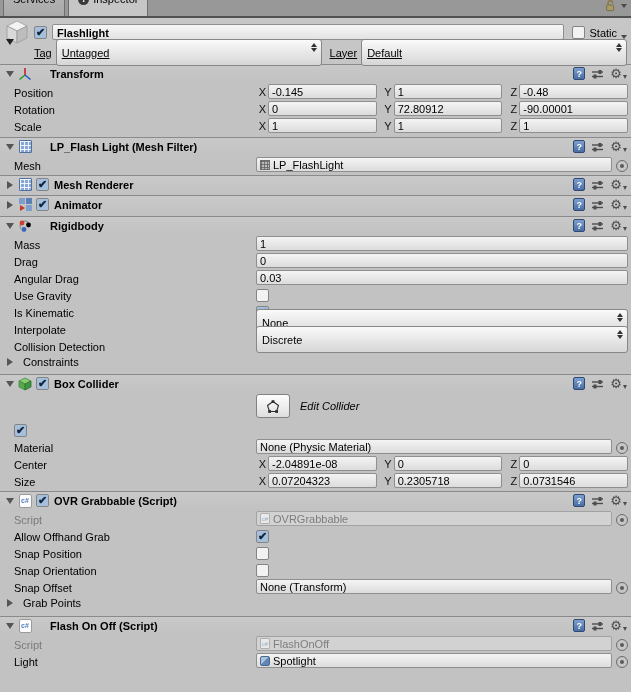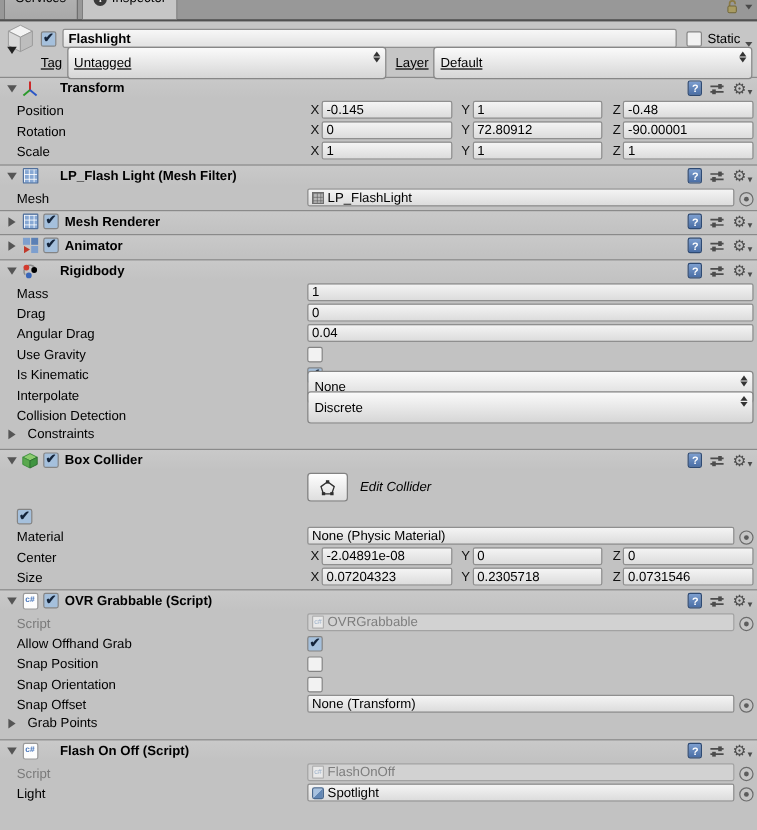--- a/index.html
+++ b/index.html
@@ -418,21 +418,21 @@
 </div>
 <div class="row">
   <span class="rowlabel">Drag</span>
   <span class="tf">
       <span>0</span>
     </span>
 </div>
 <div class="row">
   <span class="rowlabel">Angular Drag</span>
   <span class="tf">
-      <span>0.04</span>
+      <span>0.03</span>
     </span>
 </div>
 <div class="row">
   <span class="rowlabel">Use Gravity</span>
   <span class="checkbox"></span>
 </div>
 <div class="row">
   <span class="rowlabel">Is Kinematic</span>
   <span class="checkbox on"></span>
 </div>

